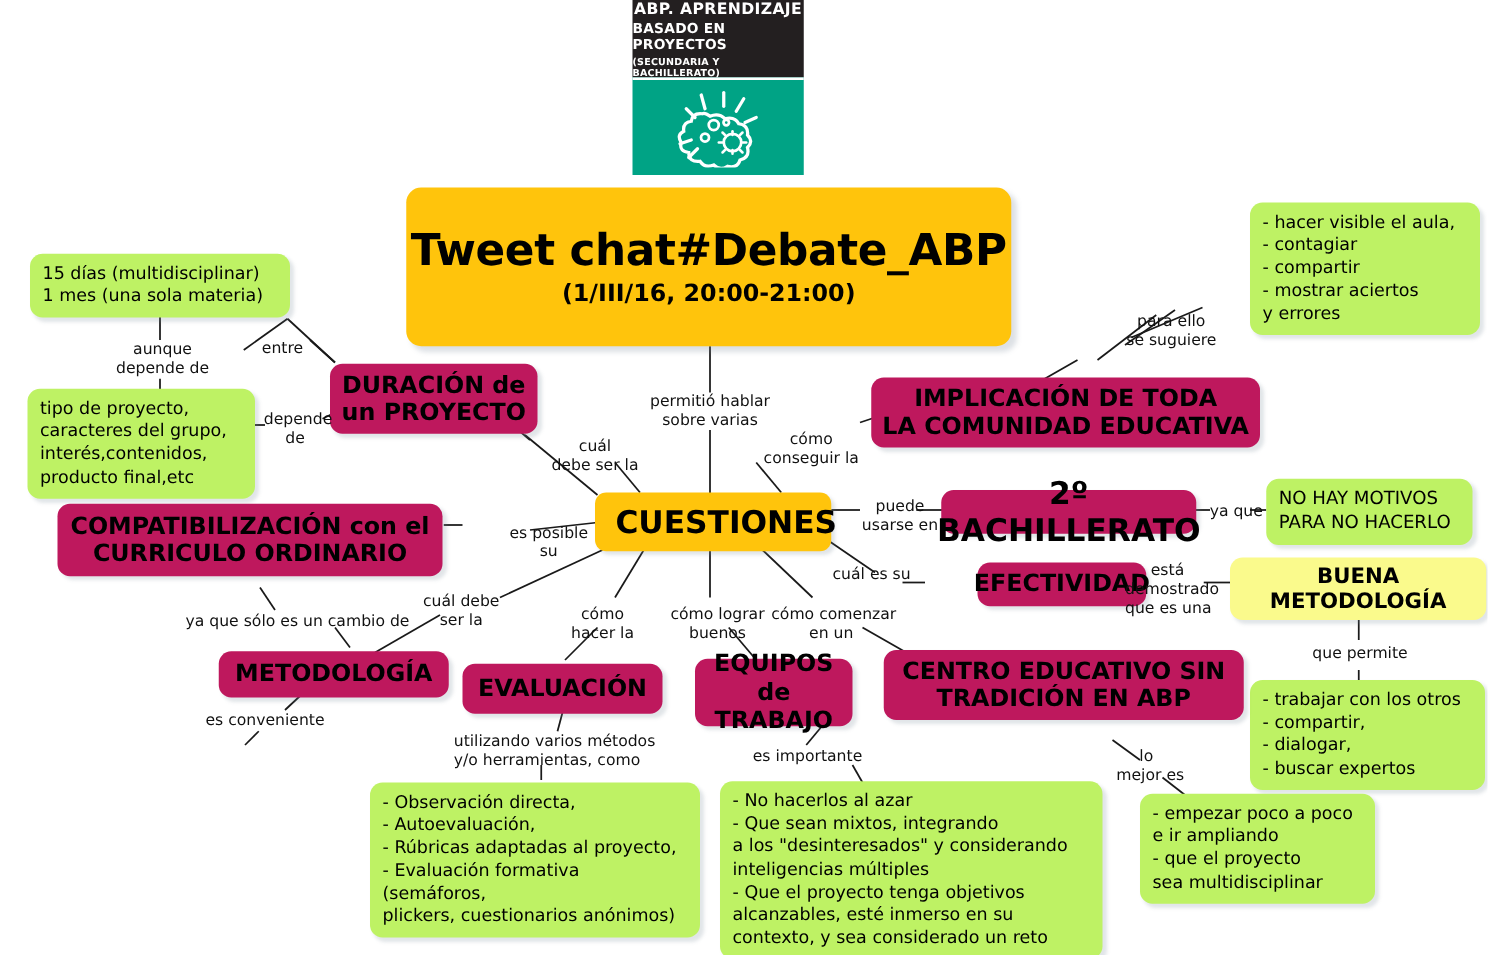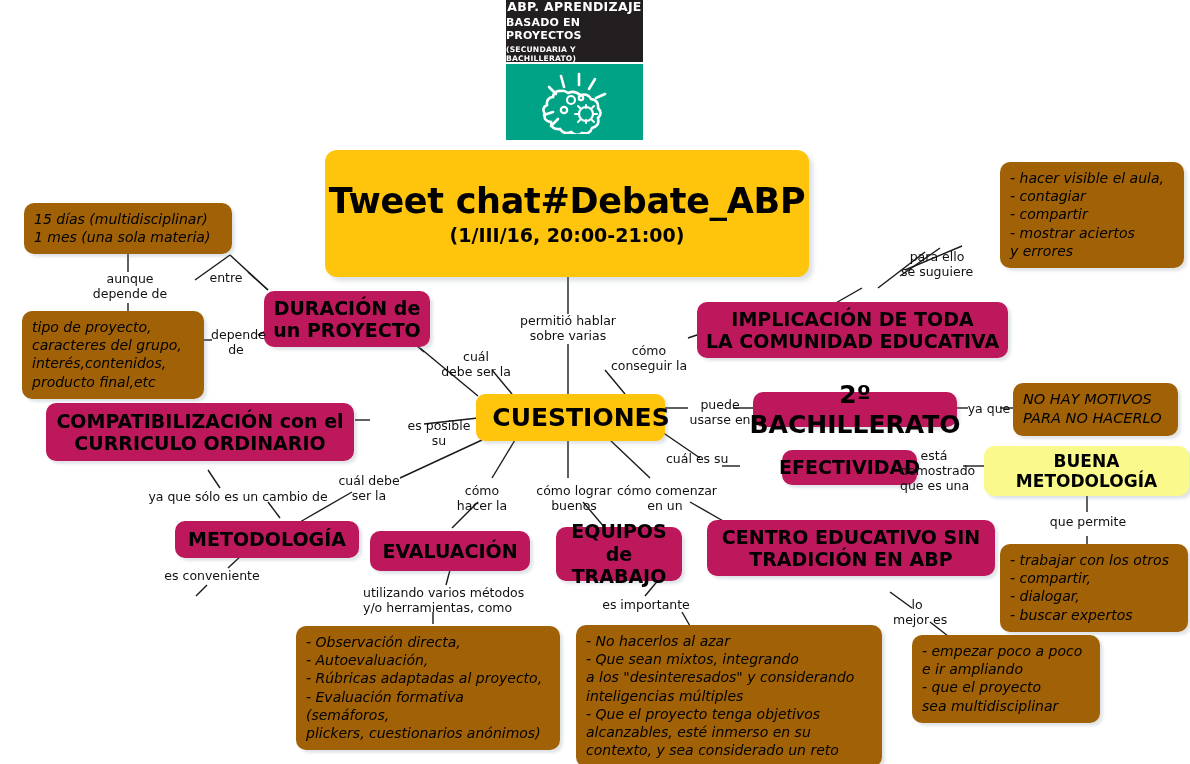--- a/index.html
+++ b/index.html
@@ -20,21 +20,21 @@
     box-sizing:border-box;
     border-radius:10px;
     box-shadow:3px 3px 3px rgba(120,135,150,.22);
     display:flex;align-items:center;justify-content:center;
     text-align:center;
     line-height:1.18;
     color:#000;
   }
   .green{background:#be185d;font-weight:bold;}
   .note{
-    background:#a16207;font-style:italic;font-weight:500;
+    background:#bef264;font-weight:500;
     display:block;text-align:left;line-height:1.30;
     padding:7px 10px 8px 10px;
   }
   .gold{background:#ffc40c;font-weight:bold;}
 
   
   #title-box{
     left:325px;top:150px;width:484px;height:127px;
     border-radius:12px;
     flex-direction:column;gap:2px;

